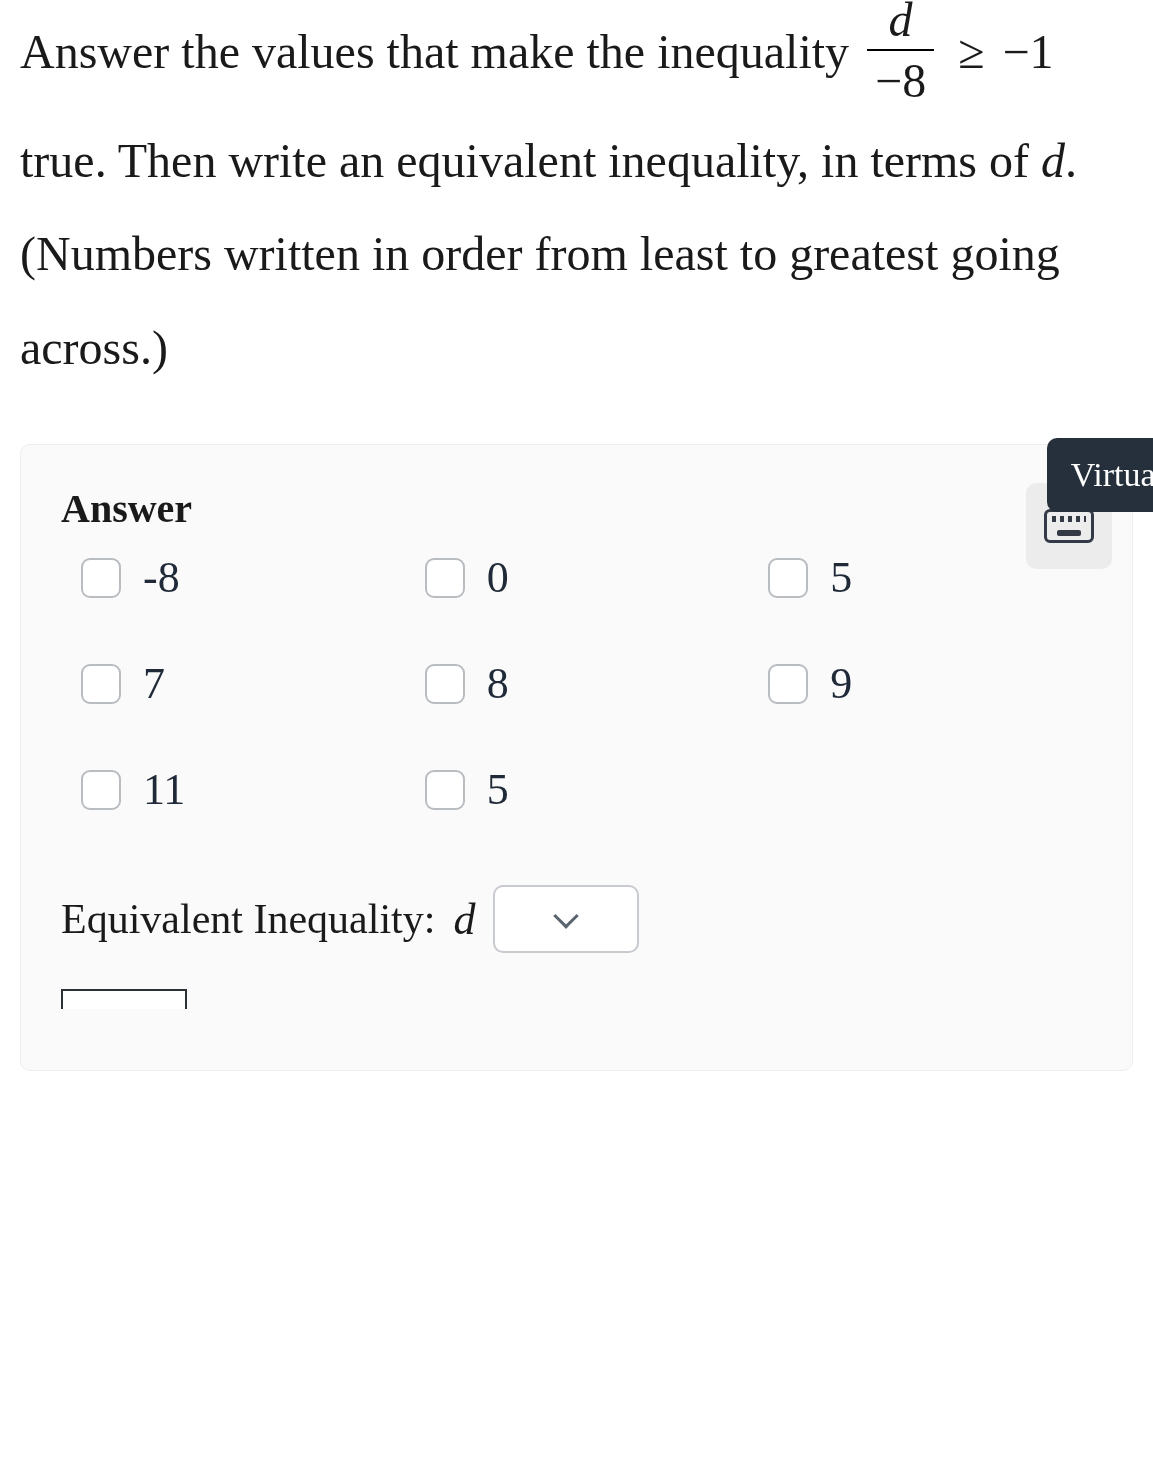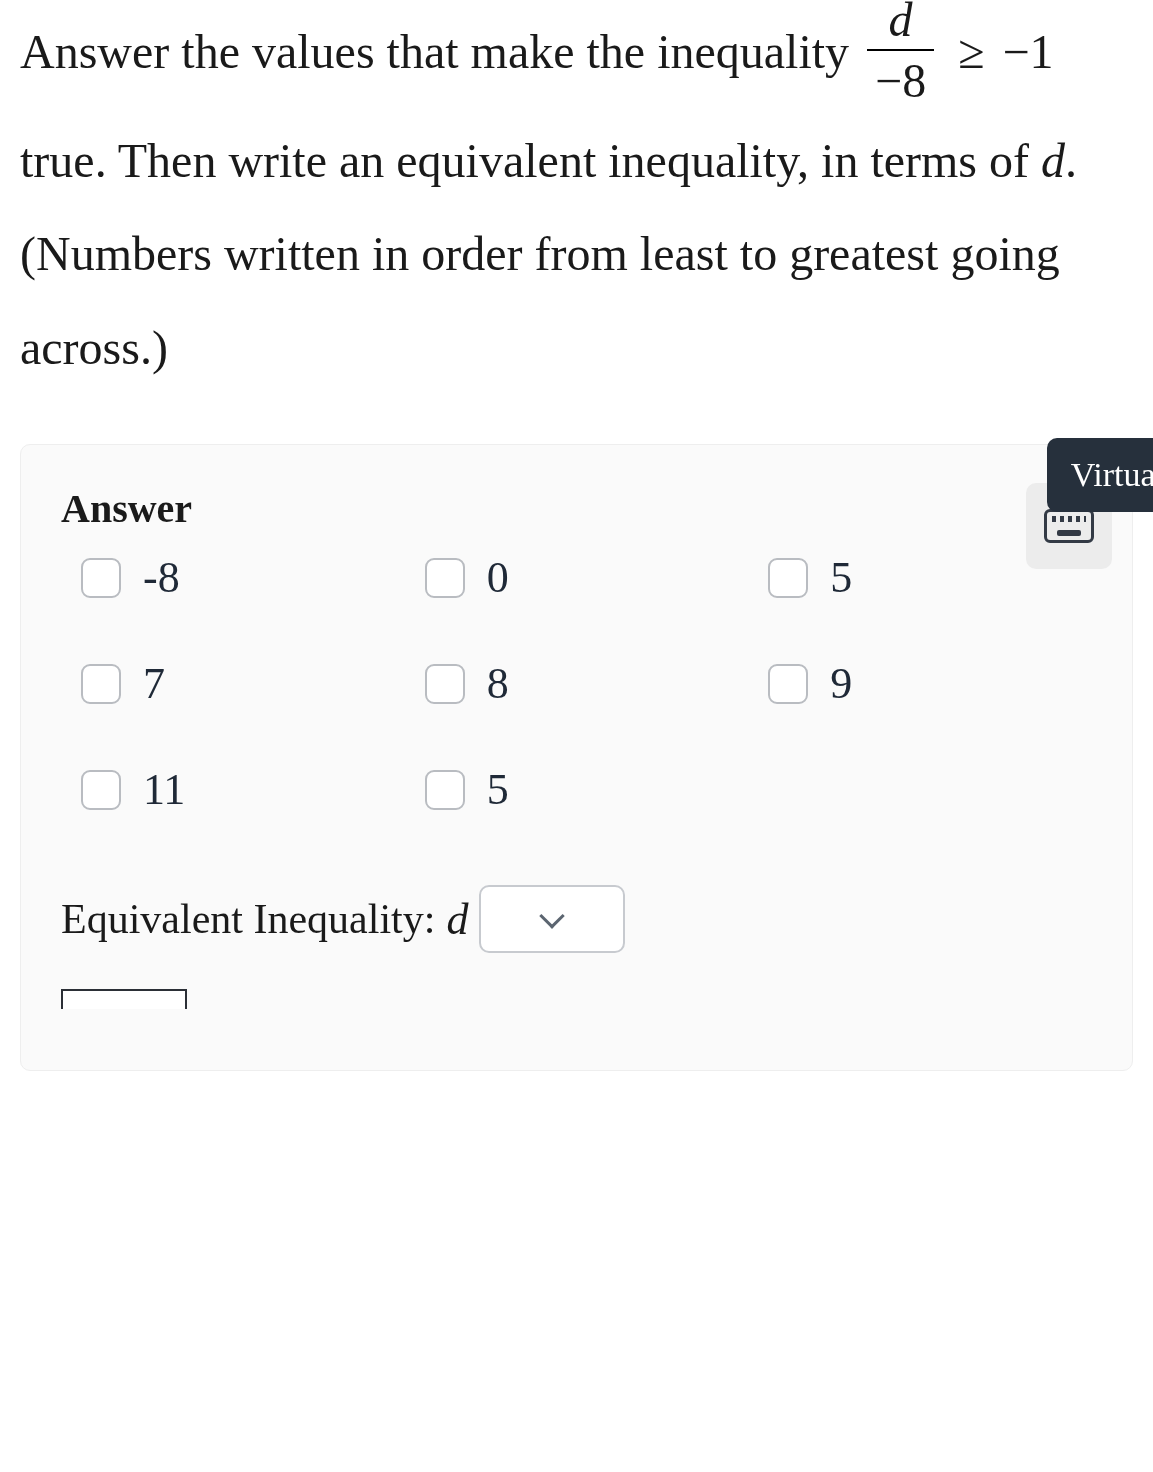--- a/index.html
+++ b/index.html
@@ -147,21 +147,21 @@
     cursor: pointer;
   }
   .opt-label {
     font-size: 44px;
     font-family: Georgia, serif;
     color: #1f2937;
   }
   .equiv-row {
     display: flex;
     align-items: center;
-    gap: 5px;
+    gap: 12px;
     font-size: 42px;
     font-family: Georgia, serif;
   }
   .equiv-row .math-var {
     font-style: italic;
     font-size: 44px;
     padding: 0 6px;
   }
   .select-box {
     width: 146px;

